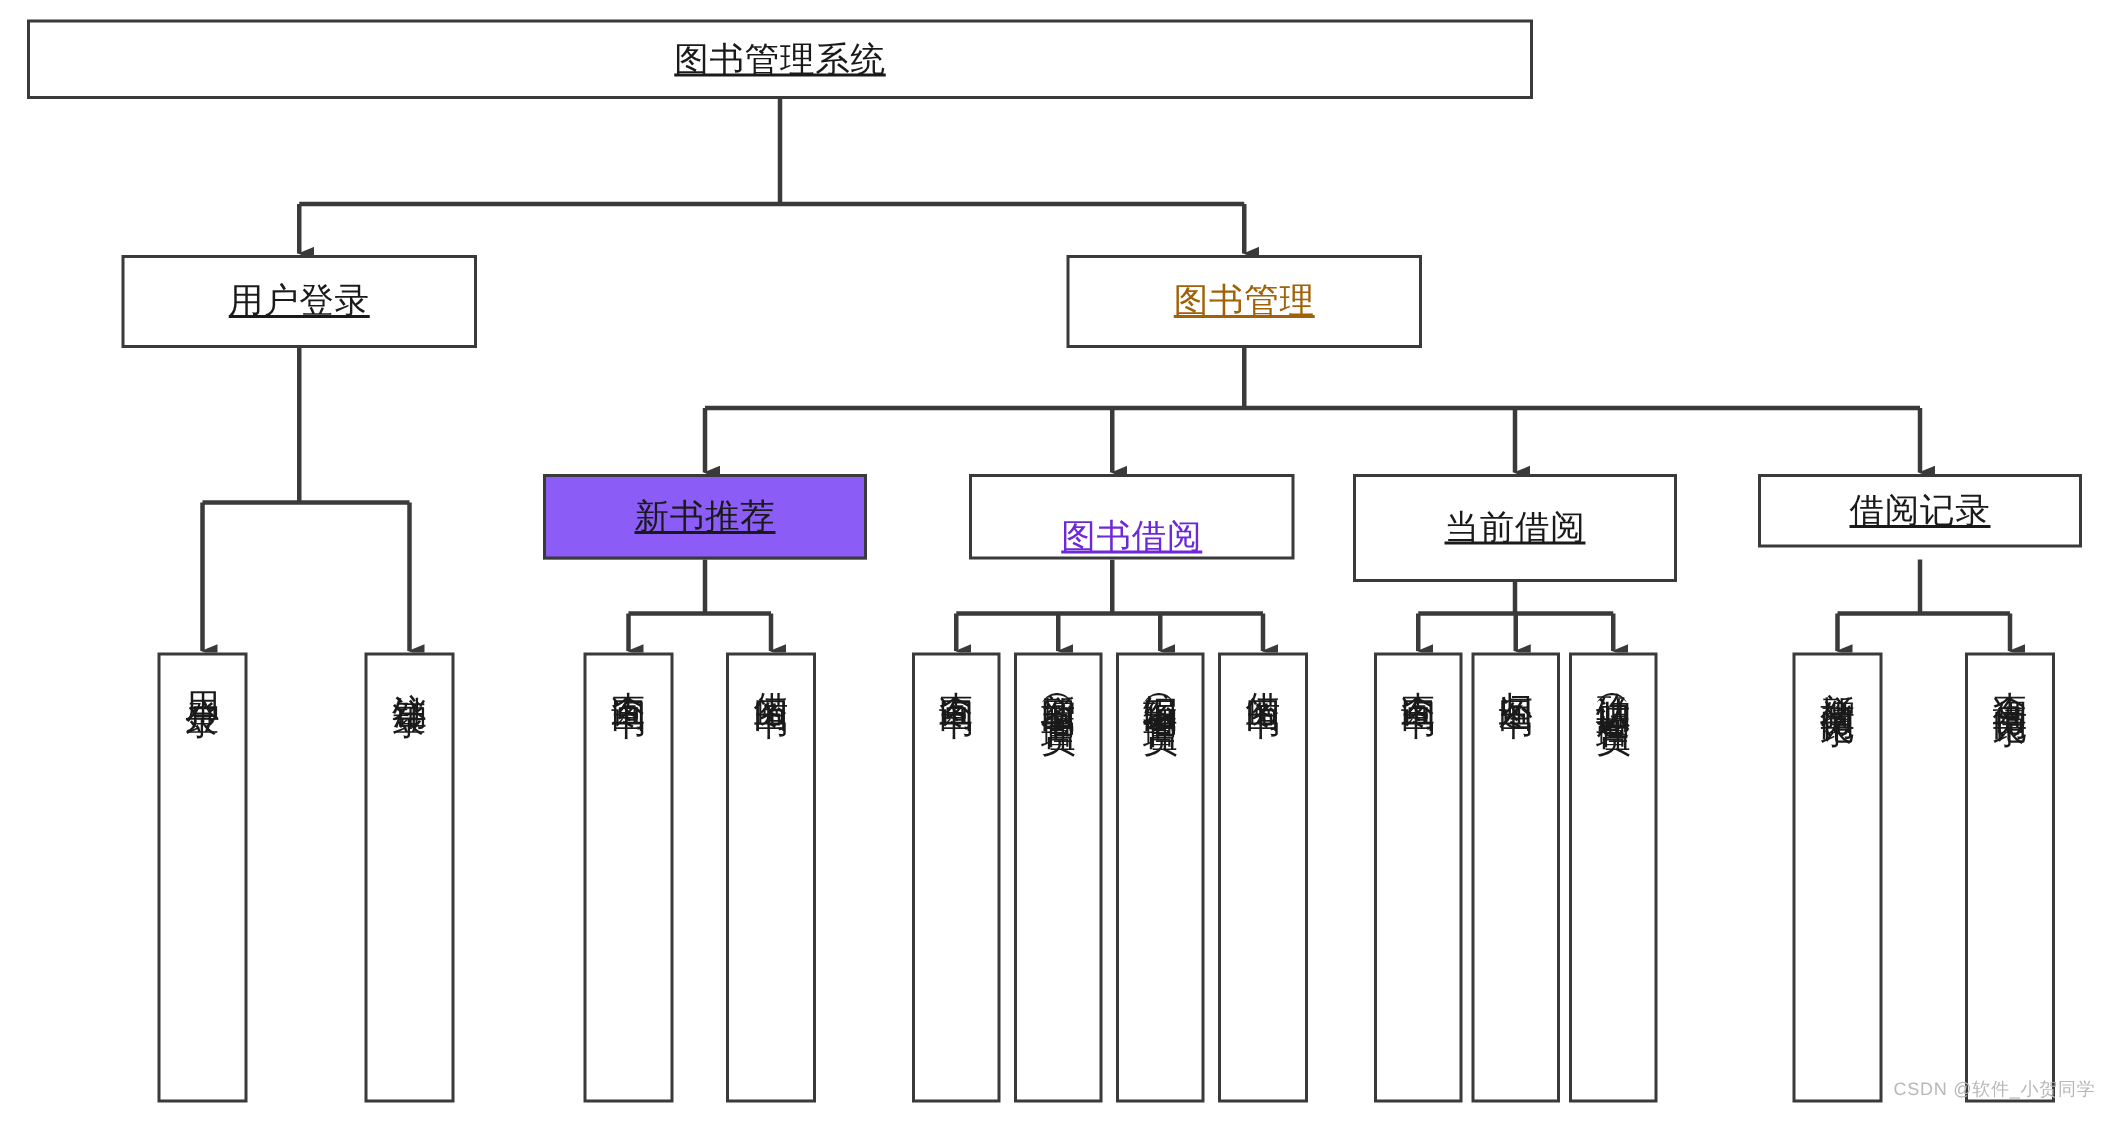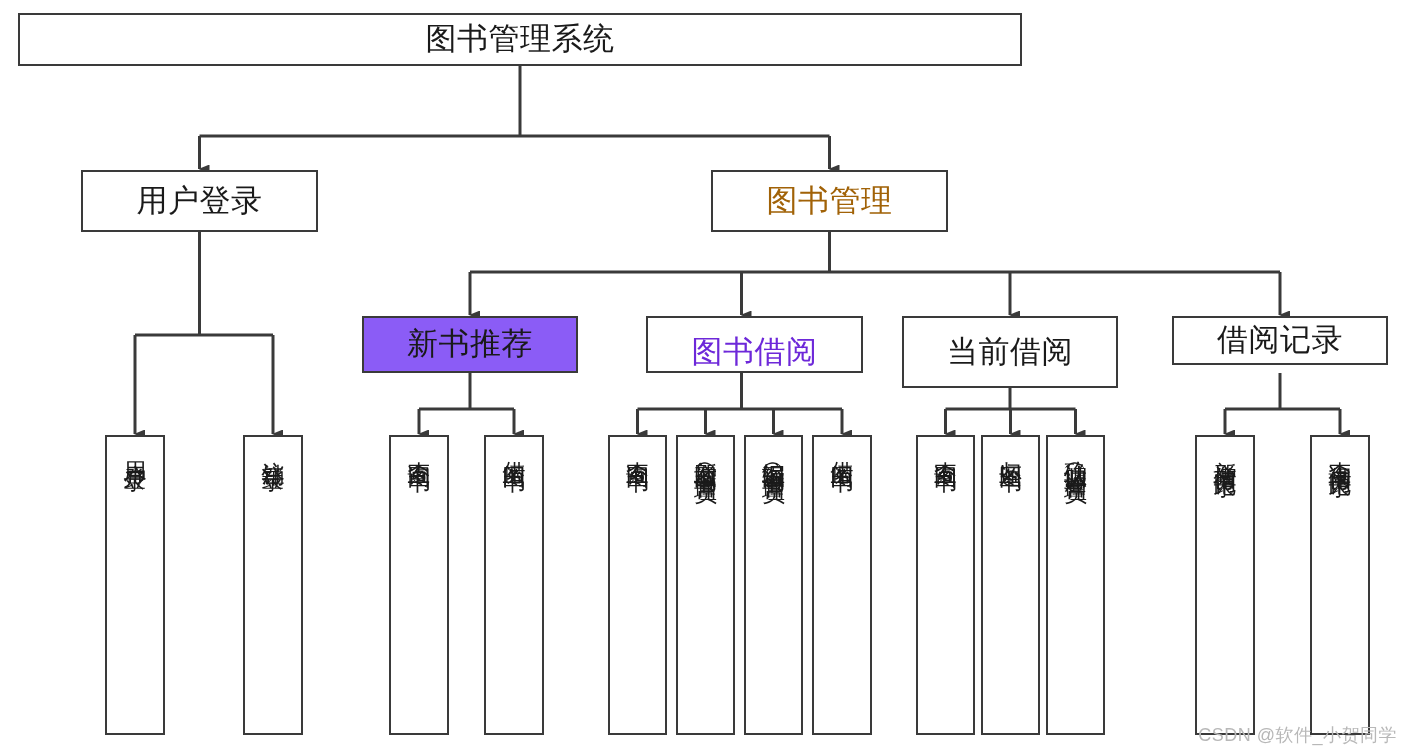--- a/index.html
+++ b/index.html
@@ -36,41 +36,42 @@
     justify-content: center;
     color: #1a1a1a;
   }
   .node-label {
     display: block;
     text-align: center;
     line-height: 1.18;
     white-space: nowrap;
   }
   .node.horizontal .node-label {
-    font-size: 31px;
+    font-size: 23px;
     letter-spacing: 0.5px;
+    text-decoration: underline;
   }
   .node.vertical {
     align-items: flex-start;
     justify-content: center;
     padding-top: 6px;
   }
   .node.vertical .node-label {
     writing-mode: vertical-rl;
     text-orientation: upright;
     font-size: 23px;
     letter-spacing: 3px;
     line-height: 1;
     white-space: nowrap;
   }
   #watermark {
     position: absolute;
     right: 8px;
-    bottom: 0;
-    font-size: 18px;
+    bottom: 12px;
+    font-size: 12px;
     color: #b8b8b8;
     letter-spacing: 0.5px;
     white-space: nowrap;
     user-select: none;
   }
 </style>
 </head>
 <body>
 
 <div id="diagram-root">

